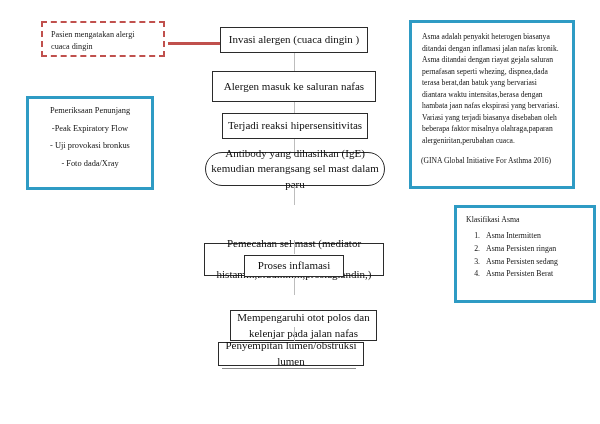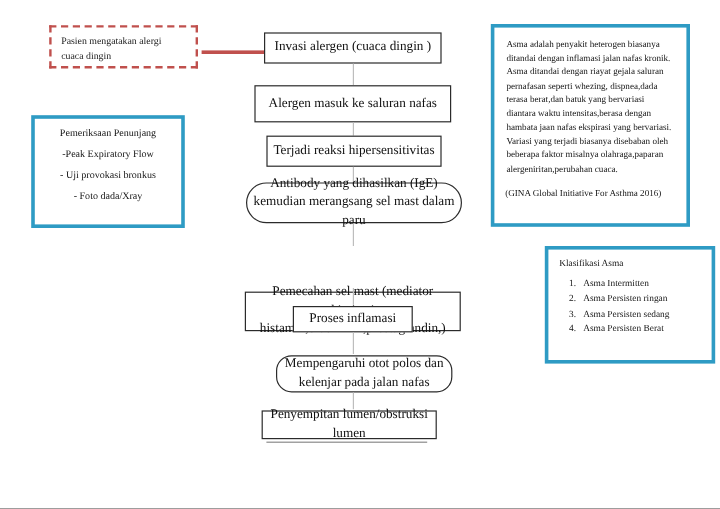--- a/index.html
+++ b/index.html
@@ -125,21 +125,21 @@
   <div class="flowbox" style="left:204px; top:207px; width:180px; height:33px;margin-top:36px;">
     <span class="txt">Pemecahan sel mast (mediator kimiawi histamin,bradikinin,prostaglandin,)</span>
   </div>
   <div class="connector" style="left:294px; top:240px; height:14px;"></div>
 
   <div class="flowbox" style="left:244px; top:255px; width:100px; height:22px;">
     <span class="txt">Proses inflamasi</span>
   </div>
   <div class="connector" style="left:294px; top:277px; height:18px;"></div>
 
-  <div class="flowbox" style="left:230px; top:296px; width:147px; height:31px;border-radius:13px;">
+  <div class="flowbox" style="left:230px; top:310px; width:147px; height:31px;">
     <span class="txt">Mempengaruhi otot polos dan kelenjar pada  jalan nafas</span>
   </div>
   <div class="connector" style="left:294px; top:327px; height:14px;"></div>
 
   <div class="flowbox" style="left:218px; top:342px; width:146px; height:24px;">
     <span class="txt">Penyempitan lumen/obstruksi lumen</span>
   </div>
 
   <div class="connector" style="left:222px; top:368px; width:134px; height:1px; background:#8a8a8a;"></div>
 

